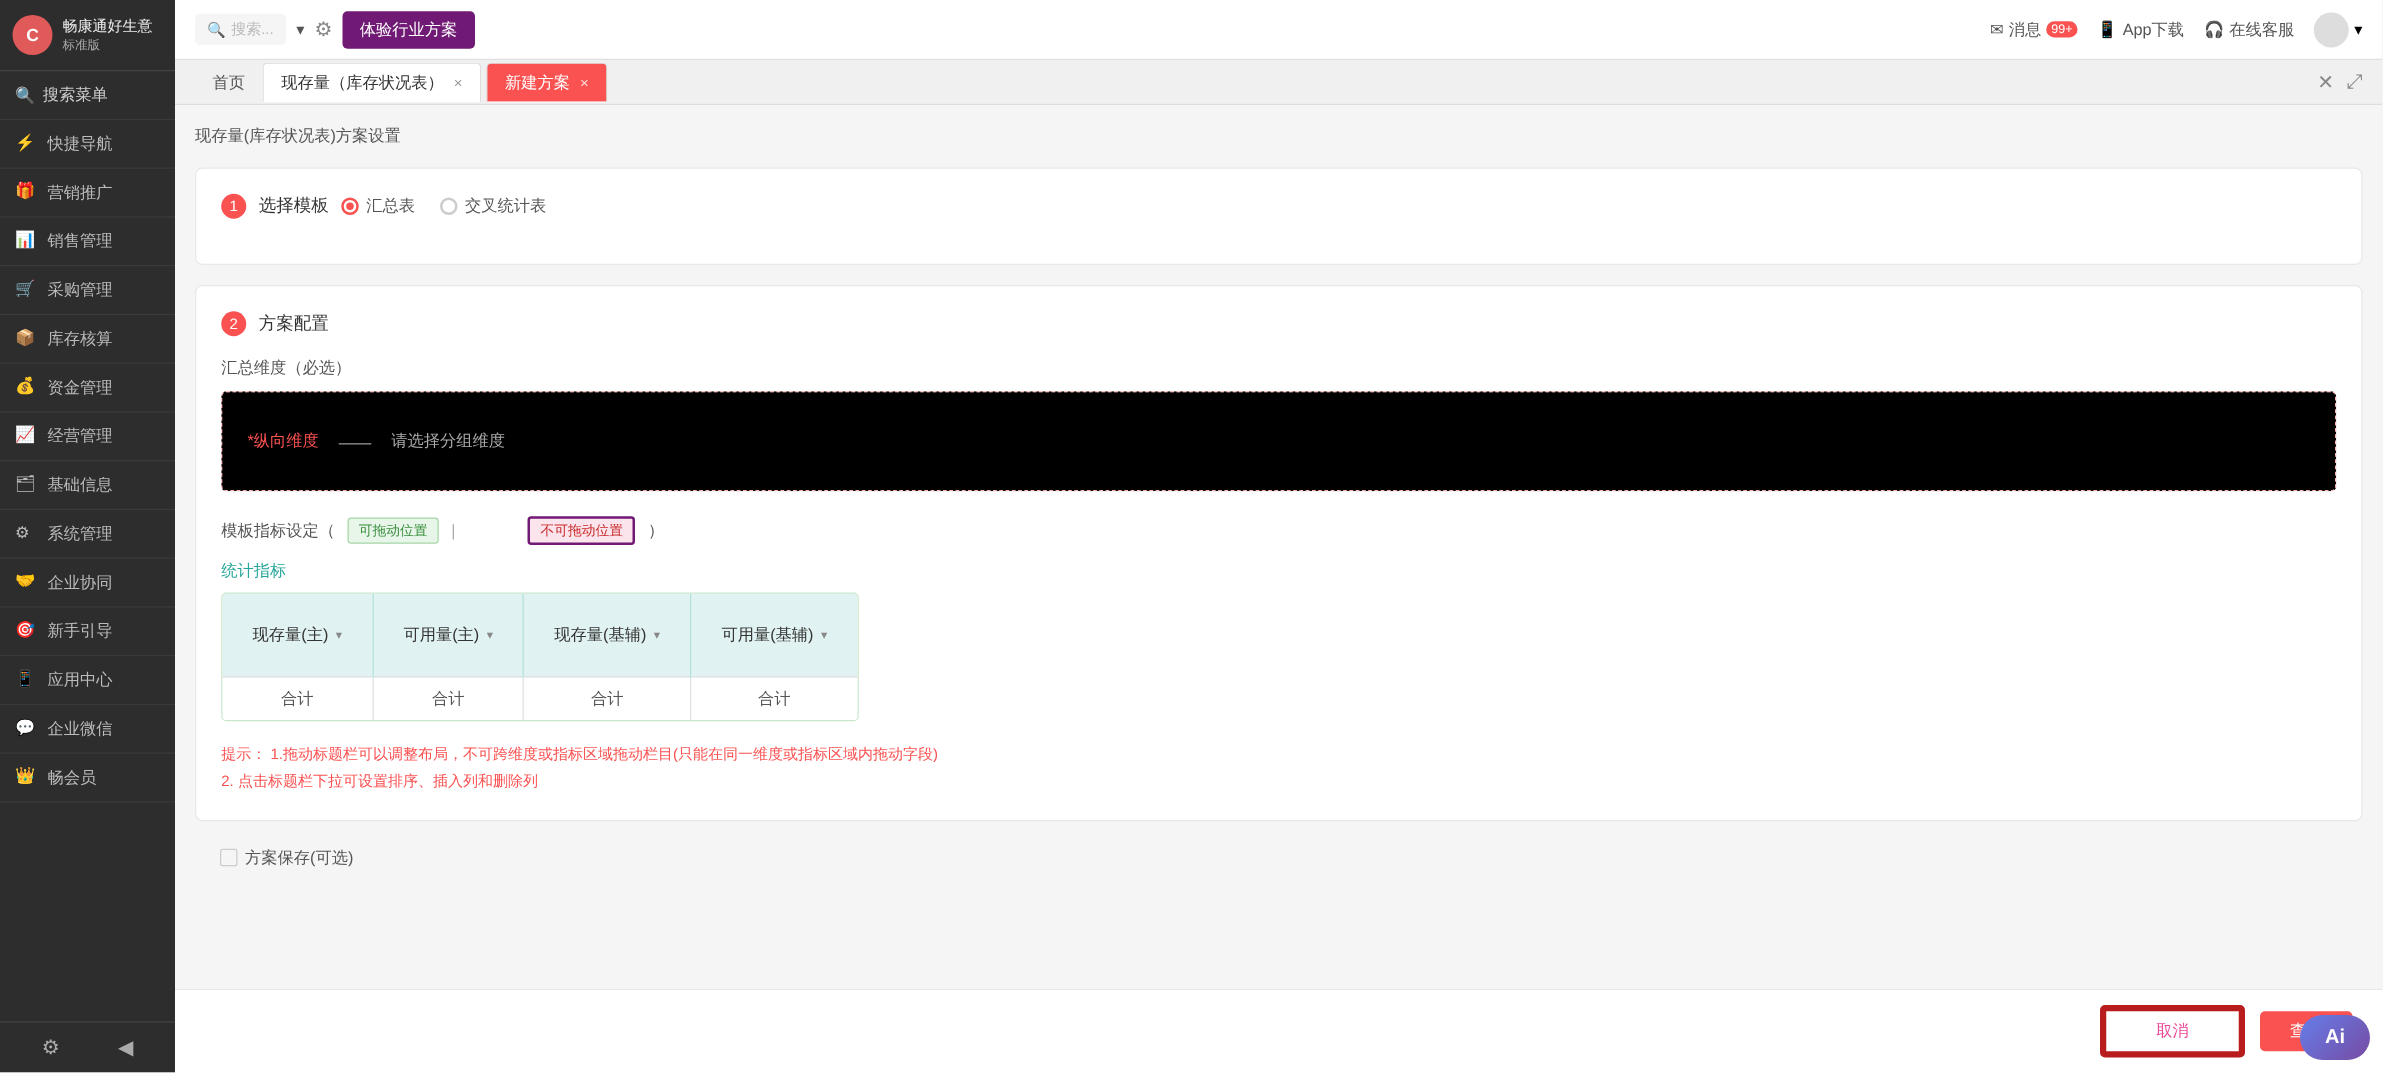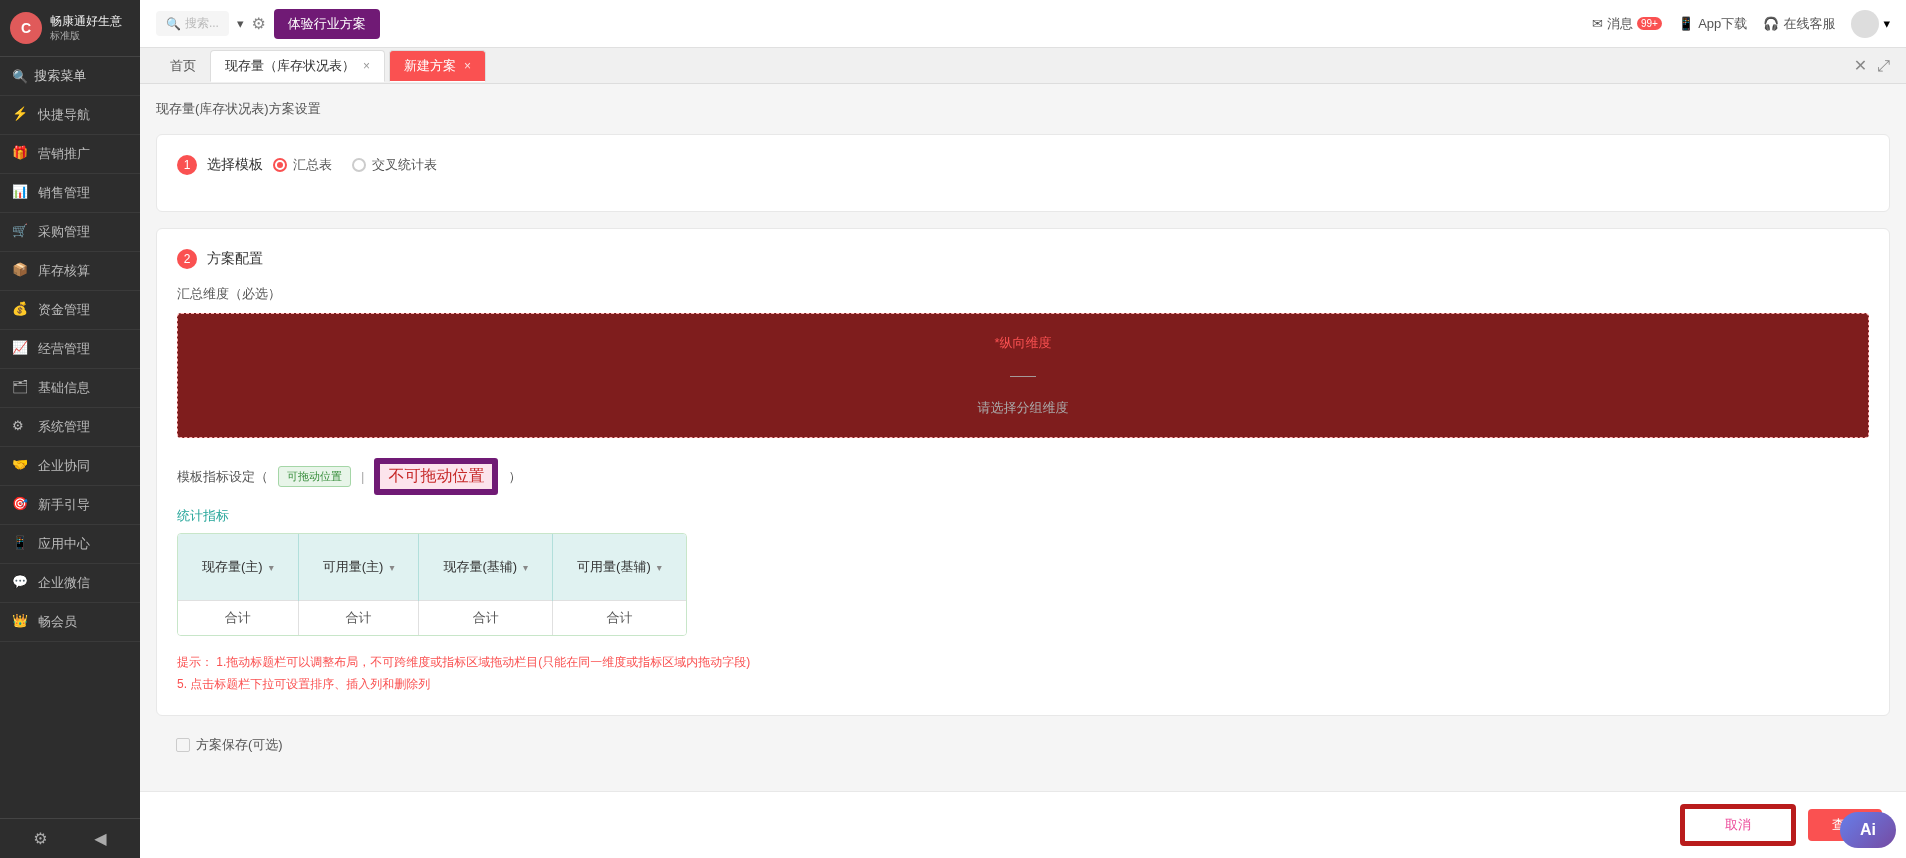--- a/index.html
+++ b/index.html
@@ -147,43 +147,42 @@
       width: 14px; height: 14px; border-radius: 50%;
       border: 2px solid #ccc;
       display: flex; align-items: center; justify-content: center;
     }
     .radio-dot.checked { border-color: #fa5151; }
     .radio-dot.checked::after { content: ''; width: 6px; height: 6px; border-radius: 50%; background: #fa5151; }
 
     
     .dim-label { font-size: 13px; color: #555; margin-bottom: 10px; }
     .dim-area {
-      background: #7f1d1d;
+      background: #000000;
       border: 1px dashed #ffb3b3;
       border-radius: 4px;
       padding: 20px;
       display: flex; align-items: center; gap: 16px;
       min-height: 80px;
-      flex-direction: column;
     }
     .dim-field { color: #fa5151; font-size: 13px; font-weight: 500; }
     .dim-dash { color: #aaa; }
     .dim-placeholder { color: #aaa; font-size: 13px; }
 
     
     .indicator-label { font-size: 13px; color: #555; margin-bottom: 12px; display: flex; align-items: center; gap: 10px; }
     .drag-badge {
       background: #e8f5e9; border: 1px solid #a5d6a7;
       border-radius: 3px; padding: 2px 8px;
       color: #388e3c; font-size: 11px;
     }
     .no-drag-badge {
-      background: #fce4ec; border: 6px solid #701a75;
+      background: #fce4ec; border: 2px solid #701a75;
       border-radius: 3px; padding: 2px 8px;
-      color: #c62828; font-size: 16px;
+      color: #c62828; font-size: 11px; margin-left: 48px;
     }
 
     
     .stats-section-label { color: #26a69a; font-size: 13px; margin-bottom: 8px; font-weight: 500; }
 
     
     .indicator-table { border: 1px solid #c8e6c9; border-radius: 4px; overflow: hidden; width: fit-content; }
     .indicator-table table { border-collapse: collapse; }
     .indicator-table th {
       background: #e0f2f1;
@@ -483,21 +482,21 @@
           </table>
         </div>
       </div>
 
       <div class="tips">
         <div>
           <span style="color:#fa5151;">提示：</span>
           <span>1.拖动标题栏可以调整布局，不可跨维度或指标区域拖动栏目(只能在同一维度或指标区域内拖动字段)</span>
         </div>
         <div>
-          <span>5. 点击标题栏下拉可设置排序、插入列和删除列</span>
+          <span>2. 点击标题栏下拉可设置排序、插入列和删除列</span>
         </div>
       </div>
     </div>
 
     <div class="footer-area" style="background: transparent; border:none; margin-top:-8px;">
       <label class="save-check">
         <div class="checkbox-sq"></div>
         <span>方案保存(可选)</span>
       </label>
     </div>

